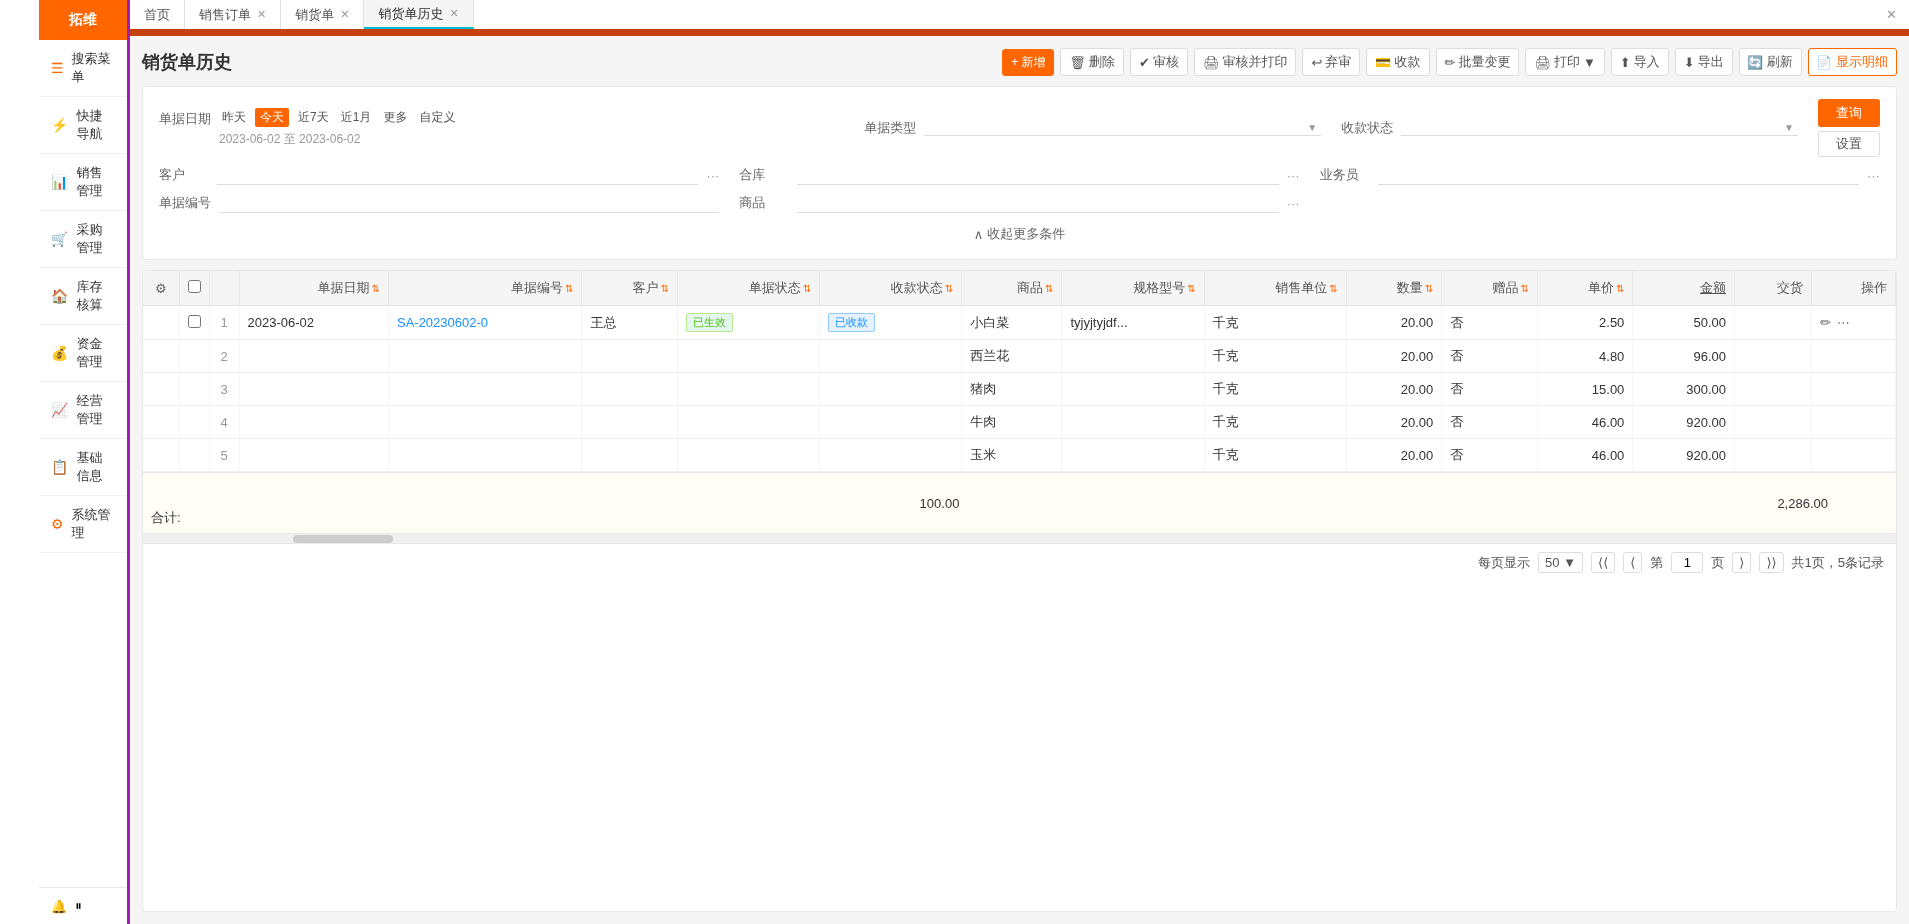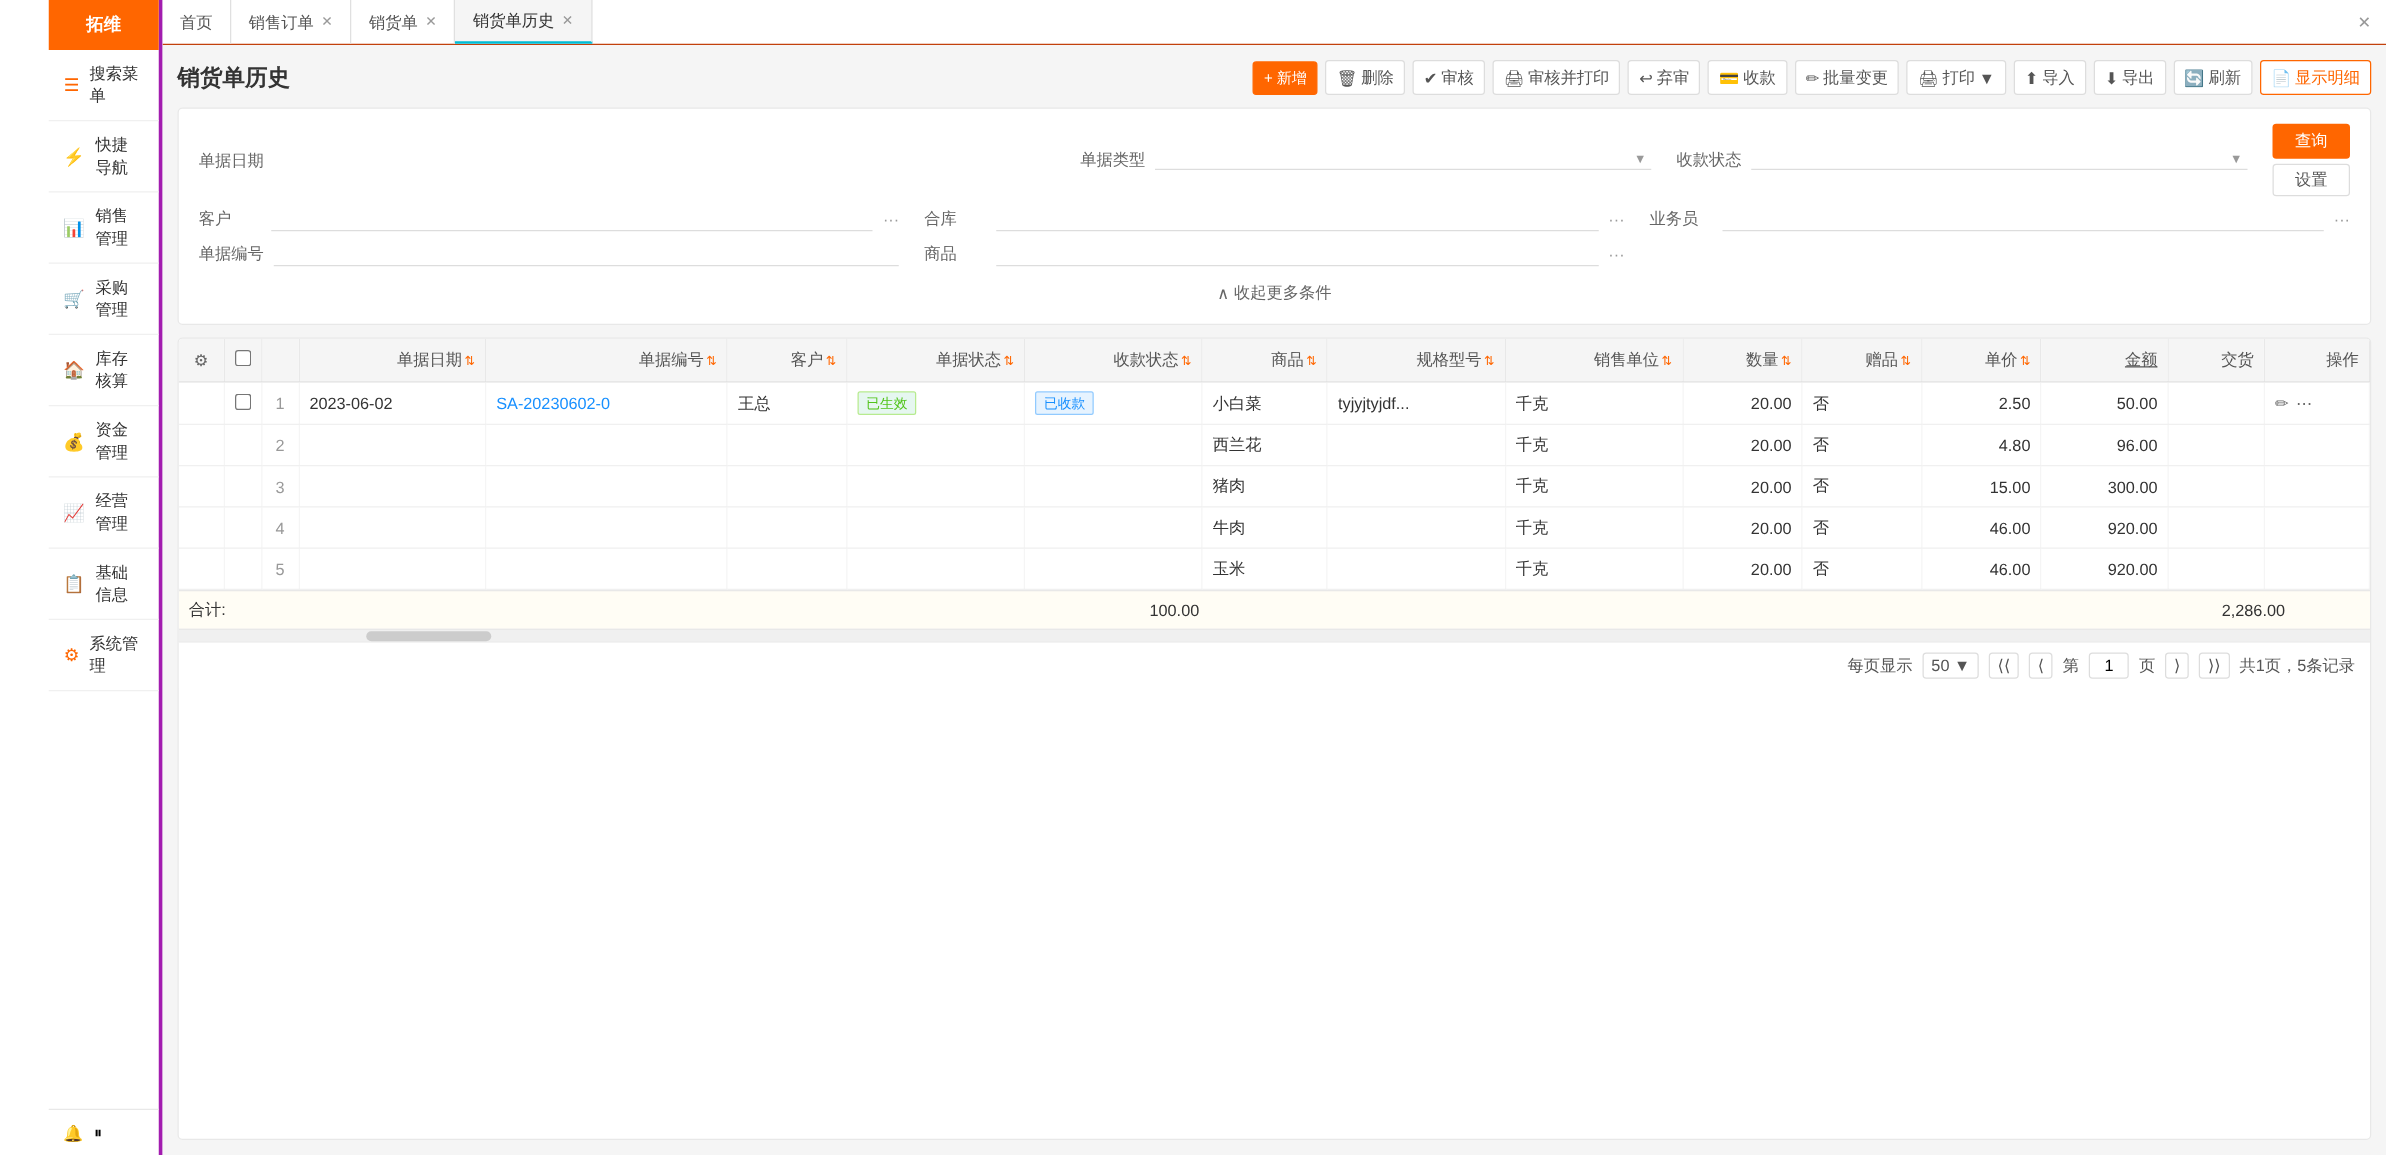--- a/index.html
+++ b/index.html
@@ -50,21 +50,21 @@
       display: flex;
       flex-direction: column;
       overflow: hidden;
     }
 
     
     .tab-bar {
       display: flex;
       align-items: center;
       background: #fff;
-      border-bottom: 1px solid #c2410c;
+      border-bottom: 7px solid #c2410c;
       height: 36px;
       flex-shrink: 0;
     }
     .tab {
       display: flex;
       align-items: center;
       padding: 0 14px;
       height: 100%;
       cursor: pointer;
       color: #555;
@@ -284,21 +284,21 @@
     .table-summary {
       background: #fffdf5;
       border-top: 1px solid #e8e8e8;
       display: flex;
       align-items: center;
       padding: 6px 8px;
       color: #333;
       font-weight: 500;
       flex-shrink: 0;
     }
-    .summary-label { min-width: 80px; }
+    .summary-label { min-width: 80px; margin-top: 30px; }
     .summary-qty { flex: 1; text-align: center; padding-right: 120px; }
     .summary-amount { min-width: 120px; text-align: right; padding-right: 60px; }
 
     
     .pagination {
       display: flex;
       align-items: center;
       justify-content: flex-end;
       padding: 8px 12px;
       background: #fff;
@@ -467,20 +467,31 @@
           <span>📄</span>
           <span>显示明细</span>
         </button>
       </div>
     </div>
 
     <div class="filter-section">
       <div class="filter-row">
         <div class="date-filter-item">
           <span class="date-label">单据日期</span>
+          <div class="date-content">
+            <div class="date-shortcuts">
+              <span class="date-shortcut">昨天</span>
+              <span class="date-shortcut active" style="background:#ff6600; color:#fff; border-radius:2px; padding:1px 5px;">今天</span>
+              <span class="date-shortcut">近7天</span>
+              <span class="date-shortcut">近1月</span>
+              <span class="date-shortcut">更多</span>
+              <span class="date-shortcut">自定义</span>
+            </div>
+            <span class="date-range" style="color:#999; font-size:12px;">2023-06-02 至 2023-06-02</span>
+          </div>
         </div>
         <div class="filter-item">
           <span class="filter-label">单据类型</span>
           <div class="filter-select">
             <span class="filter-select-text"></span>
             <span class="arrow">▼</span>
           </div>
         </div>
         <div class="filter-item">
           <span class="filter-label">收款状态</span>

